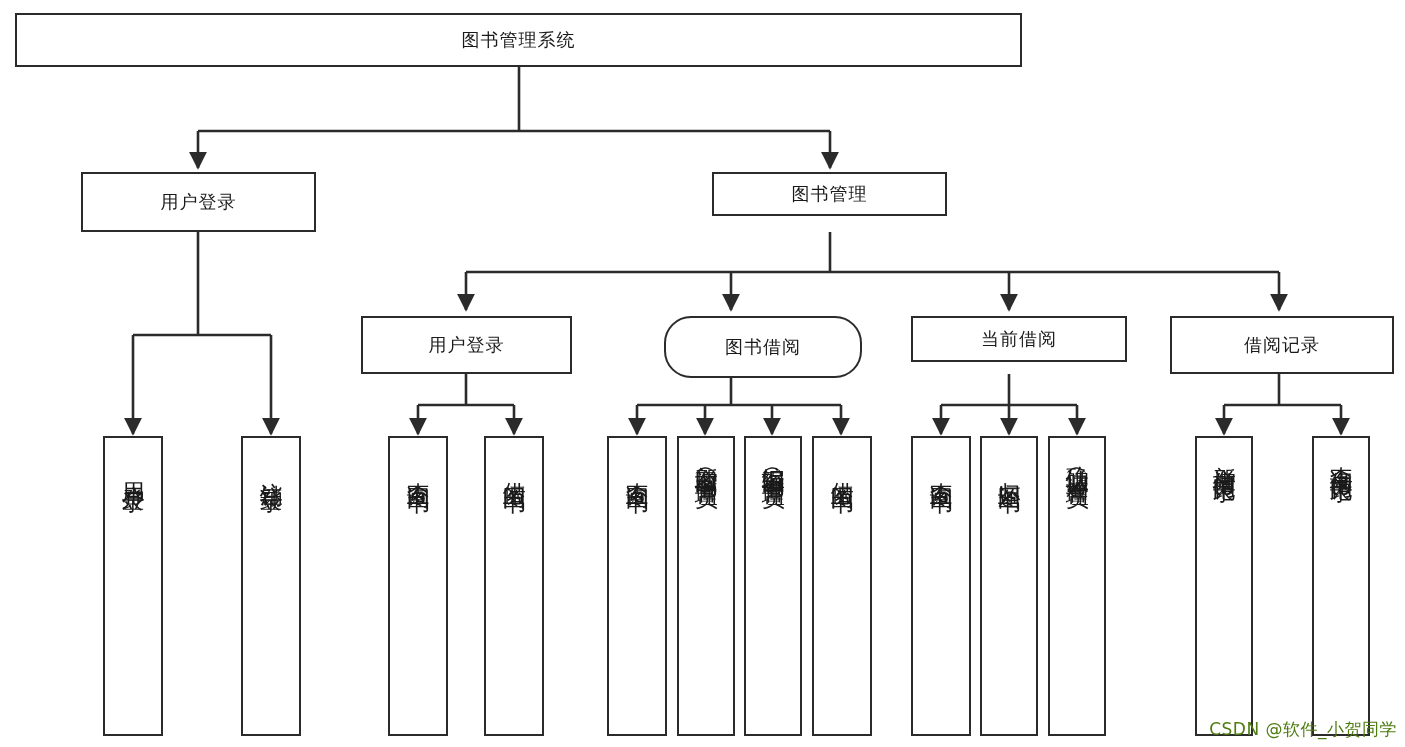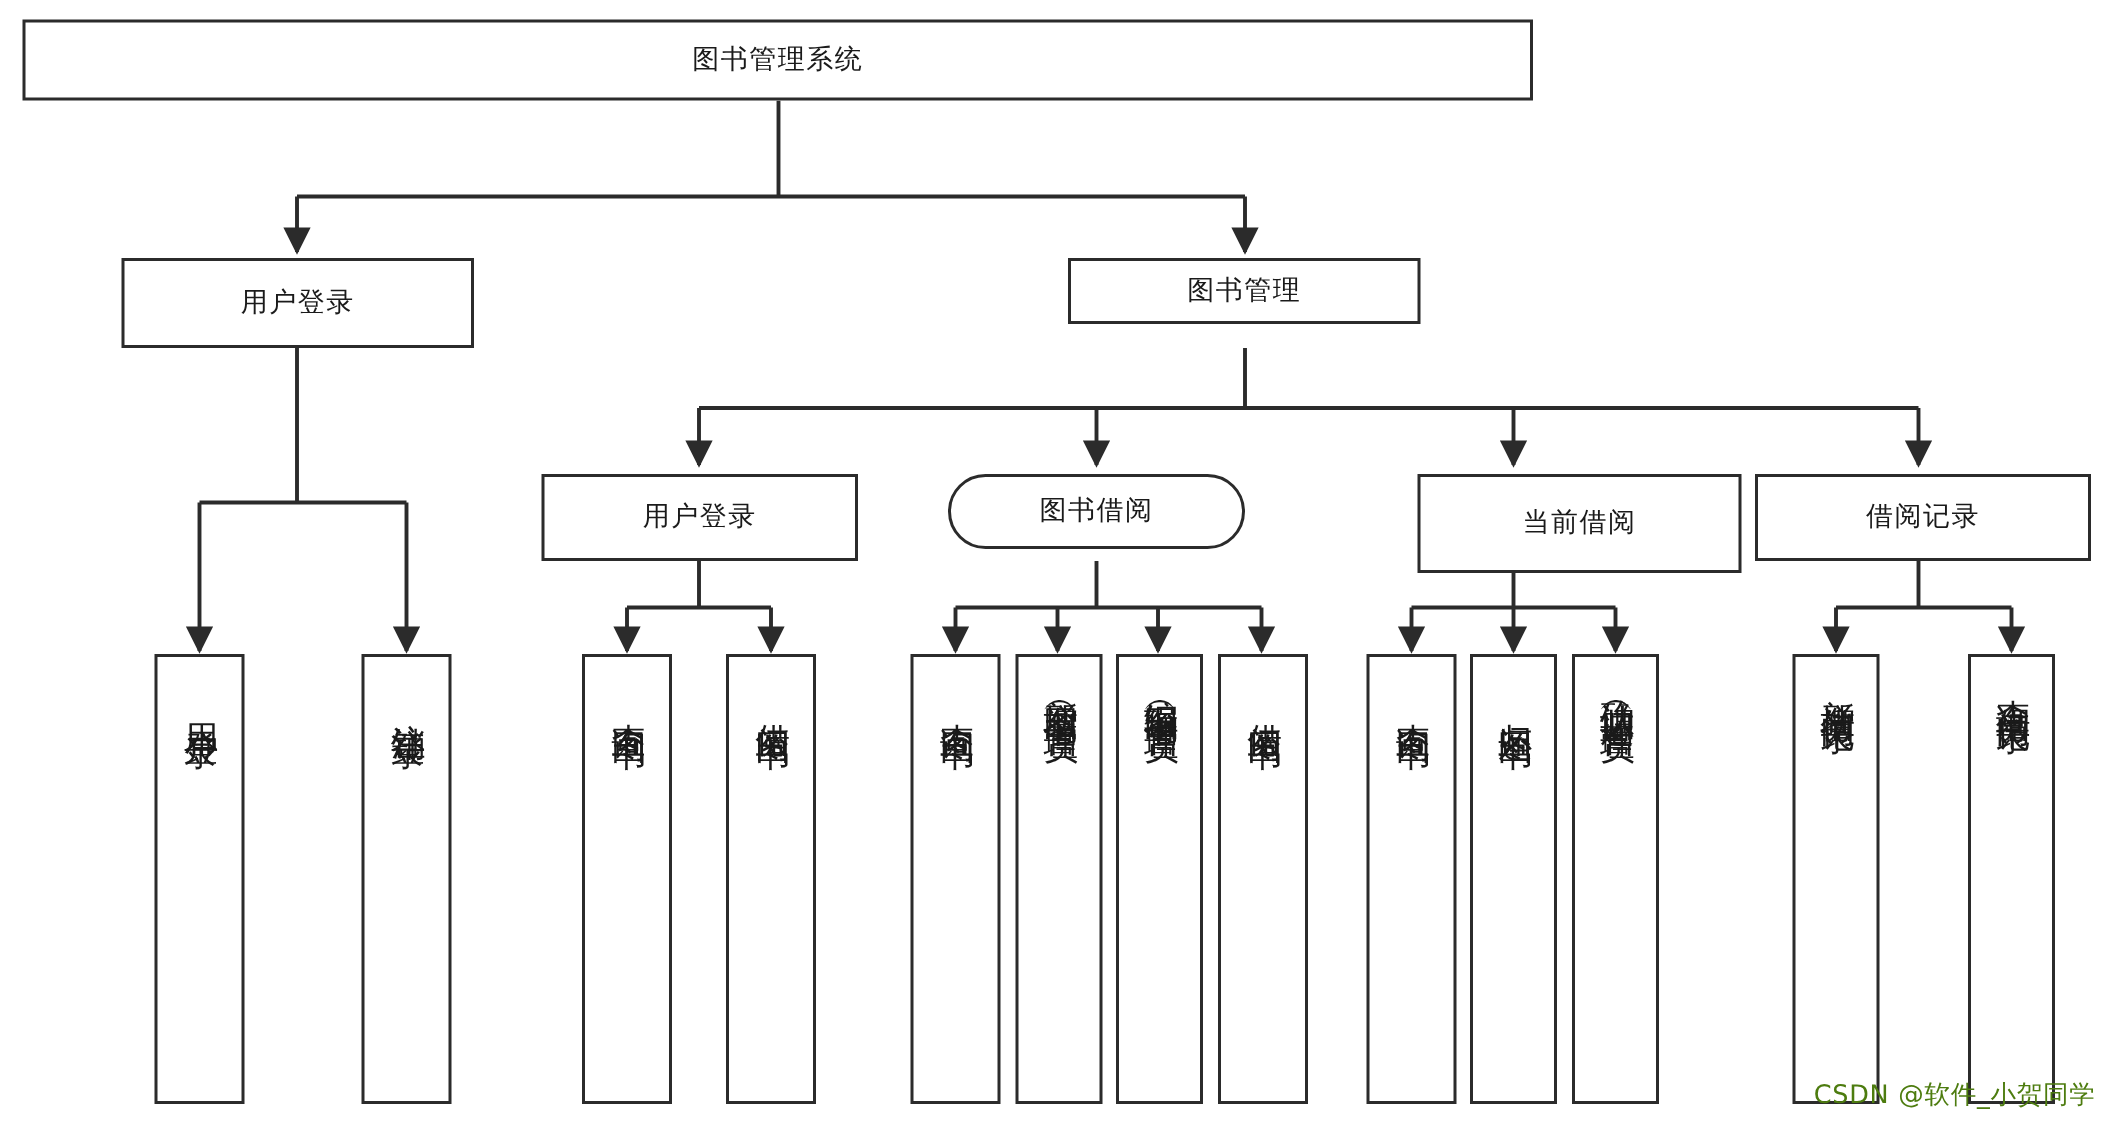--- a/index.html
+++ b/index.html
@@ -124,22 +124,22 @@
       <path d="M 1341 405 L 1341 434" marker-end="url(#arrow)"></path>
     </g>
   </svg>
 
   <div class="node h" style="left:15px; top:13px; width:1007px; height:54px;">图书管理系统</div>
 
   <div class="node h" style="left:81px; top:172px; width:235px; height:60px;">用户登录</div>
   <div class="node h" style="left:712px; top:172px; width:235px; height:44px;">图书管理</div>
 
   <div class="node h" style="left:361px; top:316px; width:211px; height:58px;">用户登录</div>
-  <div class="node h" style="left:632px; top:316px; width:198px; height:50px;border-radius:27px;">图书借阅</div>
-  <div class="node h" style="left:945px; top:316px; width:216px; height:66px;">当前借阅</div>
+  <div class="node h" style="left:664px; top:316px; width:198px; height:62px;border-radius:27px;">图书借阅</div>
+  <div class="node h" style="left:911px; top:316px; width:216px; height:46px;">当前借阅</div>
   <div class="node h" style="left:1170px; top:316px; width:224px; height:58px;">借阅记录</div>
 
   <div class="node v" style="left:103px; top:436px; width:60px; height:300px;">
     <span class="vtext">用户登录</span>
   </div>
 
   <div class="node v" style="left:241px; top:436px; width:60px; height:300px;">
     <span class="vtext">注销登录</span>
   </div>
 

